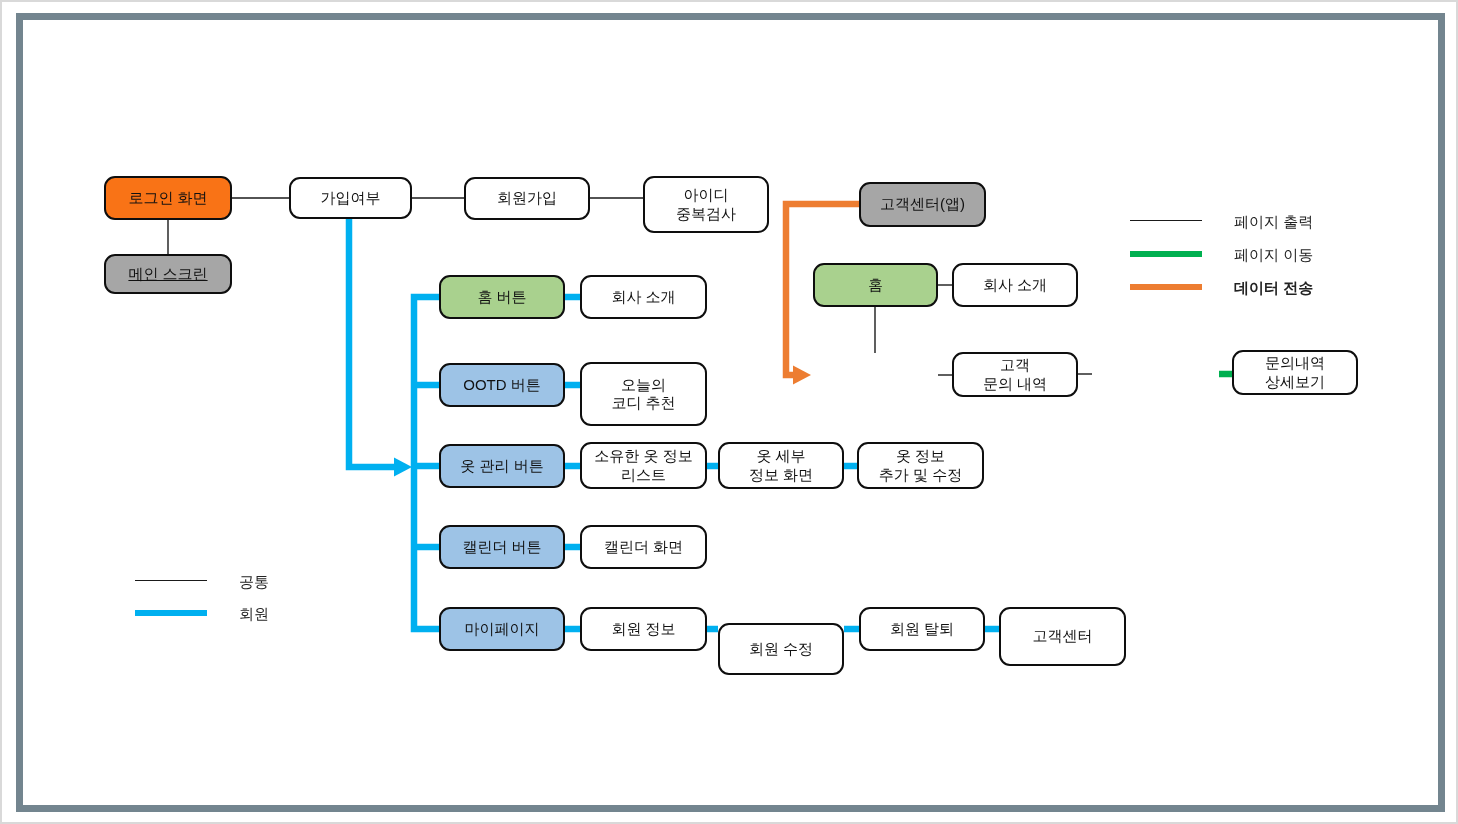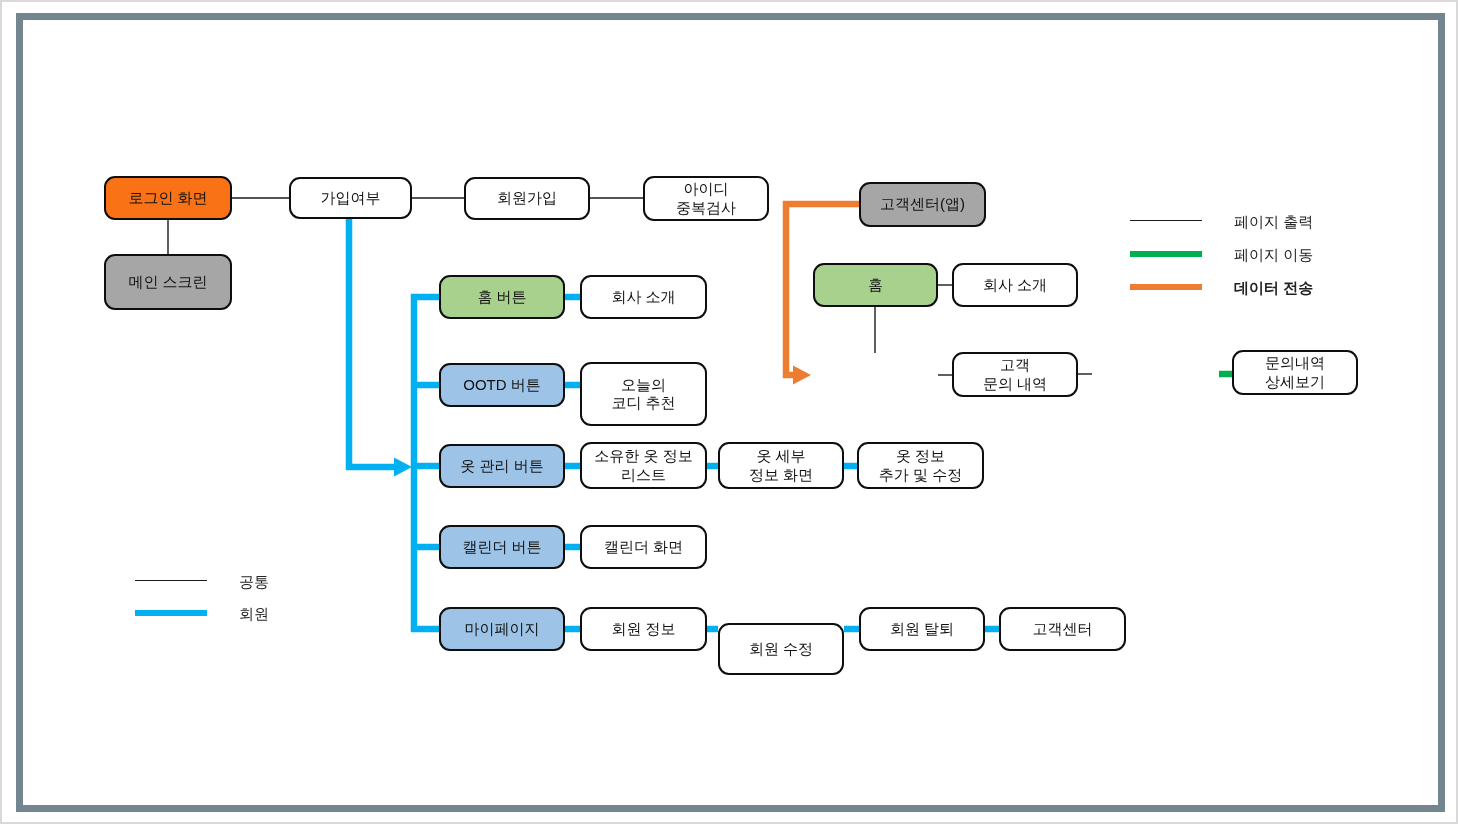--- a/index.html
+++ b/index.html
@@ -74,24 +74,24 @@
       <polyline points="857,202 784,202 784,373 793,373"></polyline>
     </g>
     <polygon fill="#ED7D31" points="809,373 791,363.5 791,382.5"></polygon>
 
     <g stroke="#00B050" stroke-width="6.5" fill="none">
       <line x1="1217" y1="372" x2="1230" y2="372"></line>
     </g>
   </svg>
 
   <div class="node fill-orange" style="left:102px;top:174px;width:128px;height:44px;">로그인 화면</div>
-  <div class="node fill-gray" style="left:102px;top:252px;width:128px;height:56px;">메인 스크린</div>
+  <div class="node fill-gray" style="left:102px;top:252px;width:128px;height:40px;text-decoration:underline;">메인 스크린</div>
   <div class="node" style="left:287px;top:175px;width:123px;height:42px;">가입여부</div>
   <div class="node" style="left:462px;top:175px;width:126px;height:43px;">회원가입</div>
-  <div class="node" style="left:641px;top:174px;width:126px;height:45px;">아이디
+  <div class="node" style="left:641px;top:174px;width:126px;height:57px;">아이디
 중복검사</div>
   <div class="node fill-gray" style="left:857px;top:180px;width:127px;height:45px;">고객센터(앱)</div>
 
   <div class="node fill-green" style="left:811px;top:261px;width:125px;height:44px;">홈</div>
   <div class="node" style="left:950px;top:261px;width:126px;height:44px;">회사 소개</div>
   <div class="node" style="left:950px;top:350px;width:126px;height:45px;">고객
 문의 내역</div>
   <div class="node" style="left:1230px;top:348px;width:126px;height:45px;">문의내역
 상세보기</div>
 
@@ -106,21 +106,21 @@
   <div class="node" style="left:716px;top:440px;width:126px;height:47px;">옷 세부
 정보 화면</div>
   <div class="node" style="left:855px;top:440px;width:127px;height:47px;">옷 정보
 추가 및 수정</div>
   <div class="node fill-blue" style="left:437px;top:523px;width:126px;height:44px;">캘린더 버튼</div>
   <div class="node" style="left:578px;top:523px;width:127px;height:44px;">캘린더 화면</div>
   <div class="node fill-blue" style="left:437px;top:605px;width:126px;height:44px;">마이페이지</div>
   <div class="node" style="left:578px;top:605px;width:127px;height:44px;">회원 정보</div>
   <div class="node" style="left:716px;top:605px;width:126px;height:52px;margin-top:16px;">회원 수정</div>
   <div class="node" style="left:857px;top:605px;width:126px;height:44px;">회원 탈퇴</div>
-  <div class="node" style="left:997px;top:605px;width:127px;height:44px;">고객센터</div>
+  <div class="node" style="left:997px;top:605px;width:127px;height:59px;">고객센터</div>
 
   <div class="swatch thin" style="left:1128px;top:218px;width:72px;"></div>
   <div class="legend-label" style="left:1232px;top:220px;">페이지 출력</div>
   <div class="swatch thick" style="left:1128px;top:249px;width:72px;background:#00B050;"></div>
   <div class="legend-label" style="left:1232px;top:253px;">페이지 이동</div>
   <div class="swatch thick" style="left:1128px;top:282px;width:72px;background:#ED7D31;"></div>
   <div class="legend-label" style="left:1232px;top:286px;font-weight:bold;">데이터 전송</div>
 
   <div class="swatch thin" style="left:133px;top:578px;width:72px;"></div>
   <div class="legend-label" style="left:237px;top:580px;">공통</div>

